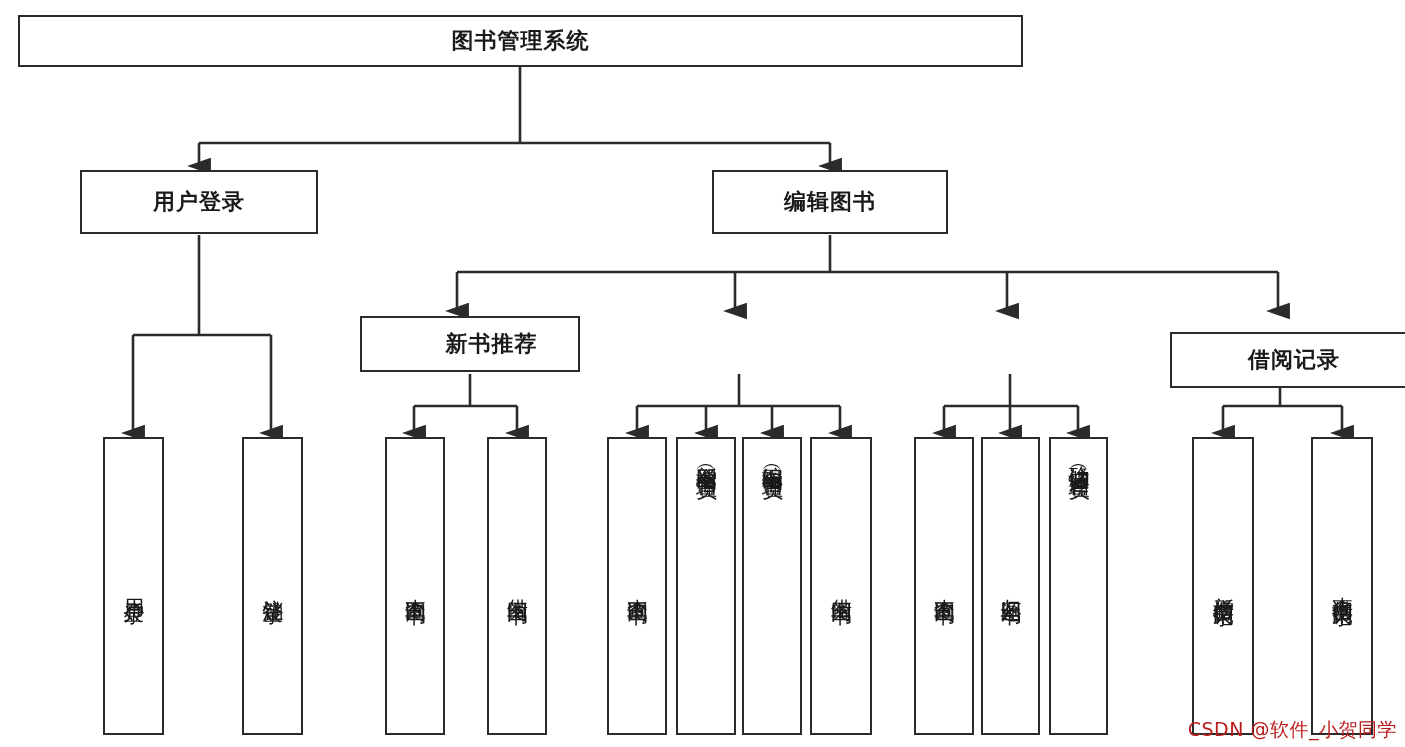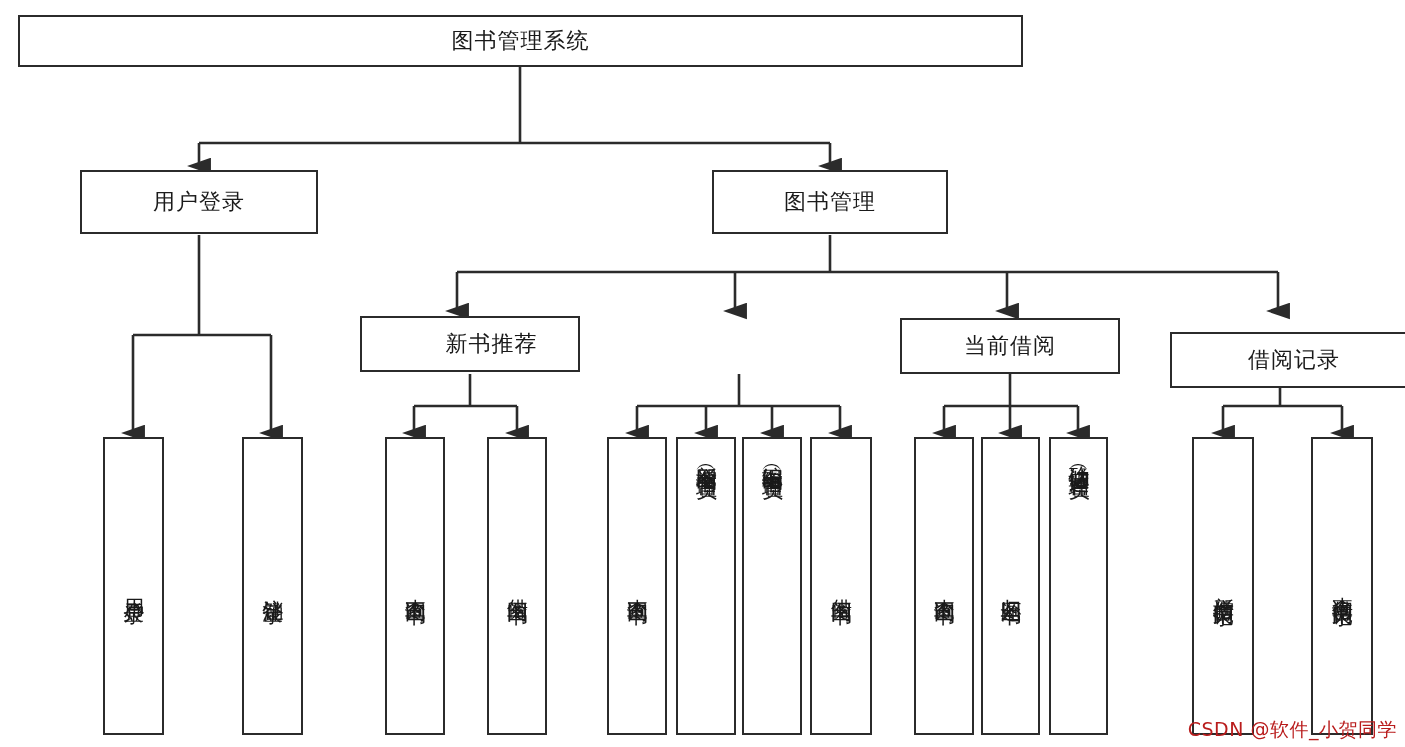--- a/index.html
+++ b/index.html
@@ -33,20 +33,21 @@
     border: 2px solid #2b2b2b;
     display: flex;
     align-items: center;
     justify-content: center;
     text-align: center;
     color: #1a1a1a;
   }
   .node.horiz {
     font-size: 22px;
     letter-spacing: 1px;
+    font-weight: bold;
   }
   .node.vert {
     align-items: flex-start;
     justify-content: center;
     padding-top: 10px;
   }
   .node.vert .vlabel {
     writing-mode: vertical-rl;
     text-orientation: upright;
     font-size: 21px;
@@ -127,28 +128,25 @@
   </svg>
 
   <div class="node horiz" style="left:18px; top:15px; width:1005px; height:52px;">
     <span>图书管理系统</span>
   </div>
 
   <div class="node horiz" style="left:80px; top:170px; width:238px; height:64px;">
     <span>用户登录</span>
   </div>
   <div class="node horiz" style="left:712px; top:170px; width:236px; height:64px;">
-    <span>图书管理</span>
+    <span>编辑图书</span>
   </div>
 
   <div class="node horiz" style="left:360px; top:316px; width:220px; height:56px;padding-left:43px;">
     <span>新书推荐</span>
-  </div>
-  <div class="node horiz" style="left:900px; top:318px; width:220px; height:56px;">
-    <span>当前借阅</span>
   </div>
   <div class="node horiz" style="left:1170px; top:332px; width:248px; height:56px;justify-content:center;">
     <span>借阅记录</span>
   </div>
 
   <div class="node vert center" style="left:103px; top:437px; width:61px; height:298px;">
     <span class="vlabel">用户登录</span>
   </div>
   <div class="node vert center" style="left:242px; top:437px; width:61px; height:298px;">
     <span class="vlabel">注销登录</span>

